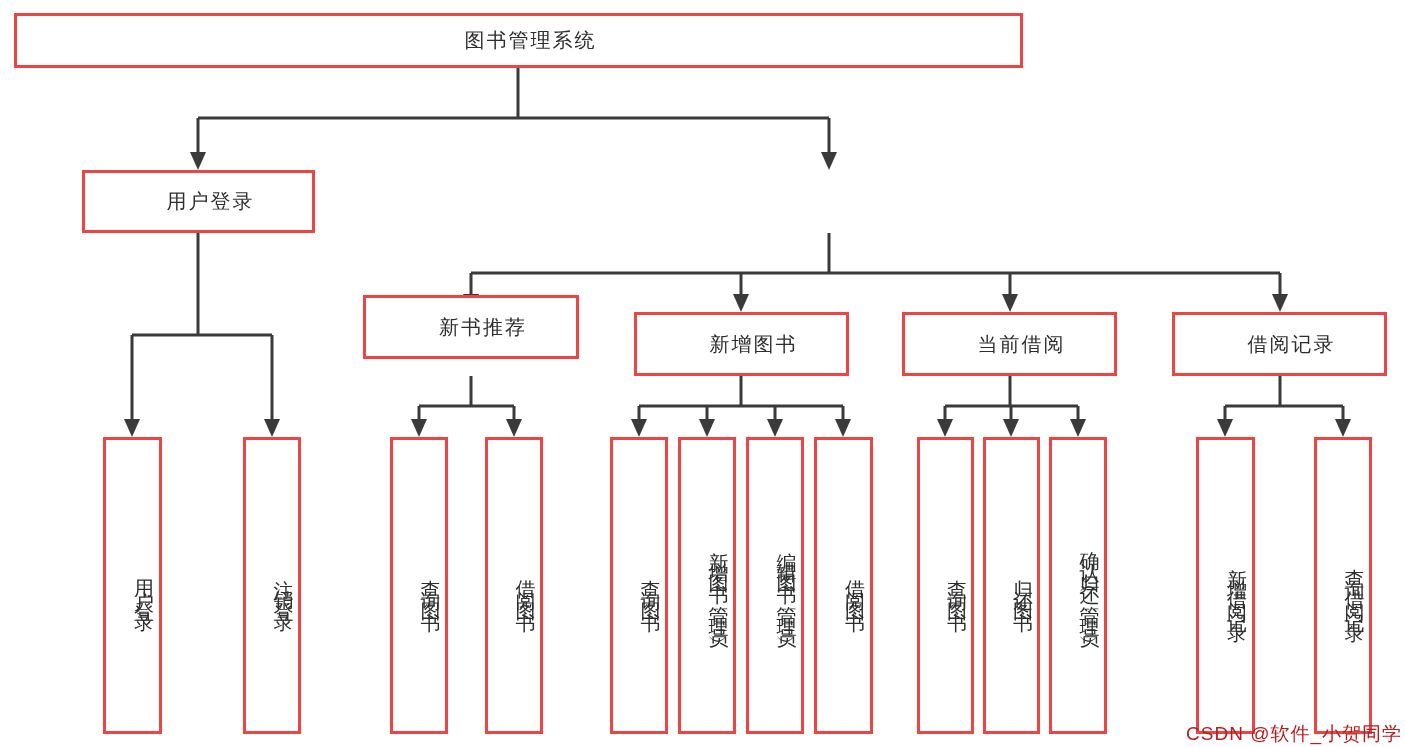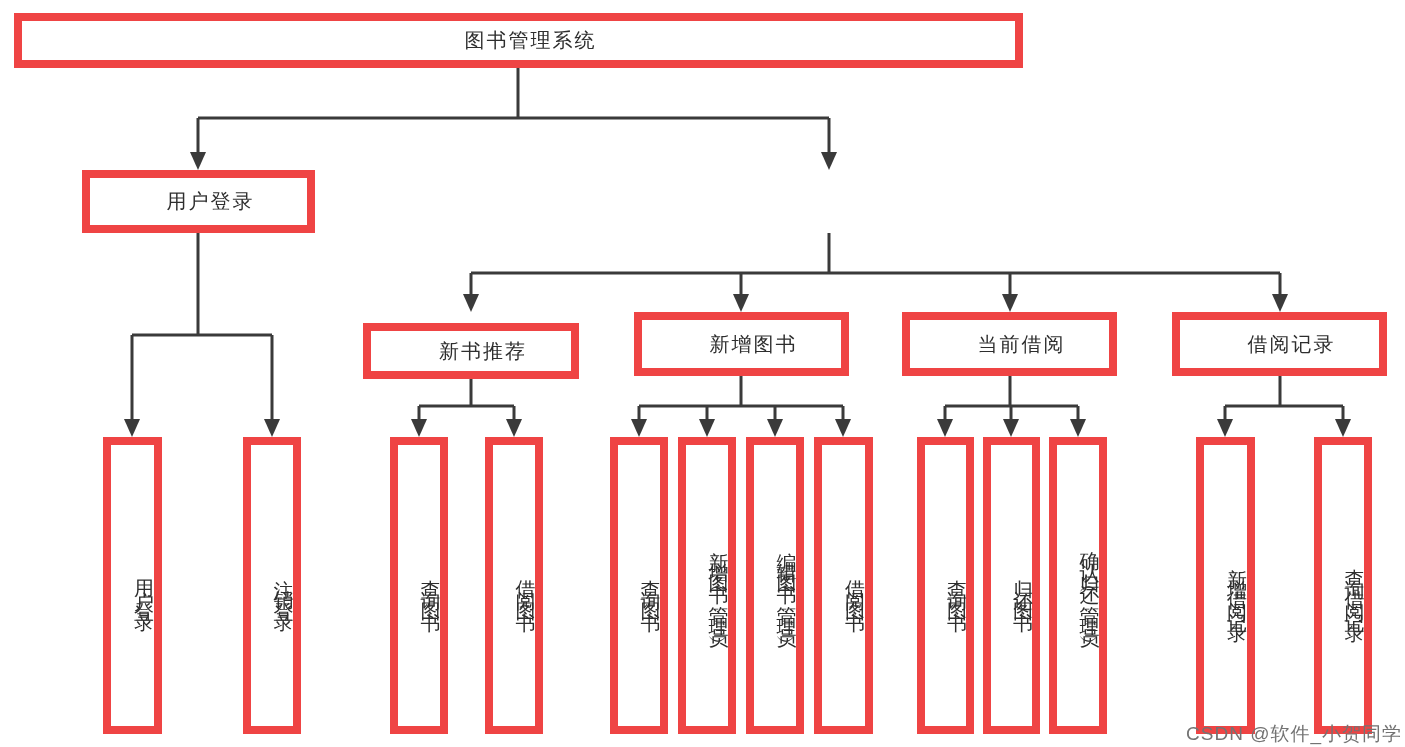--- a/index.html
+++ b/index.html
@@ -2,31 +2,31 @@
 <html><head>
 <meta charset="utf-8">
 <style>
   html,body{margin:0;padding:0;background:#ffffff;}
   .canvas{
     position:relative;width:1405px;height:747px;background:#ffffff;
     font-family:"Liberation Sans","DejaVu Sans",sans-serif;overflow:hidden;
   }
   svg.connectors{position:absolute;left:0;top:0;z-index:1;}
   .node{
-    position:absolute;box-sizing:border-box;border:8px solid #ef4444;background:#ffffff;
+    position:absolute;box-sizing:border-box;border:3px solid #ef4444;background:#ffffff;
     display:flex;align-items:center;justify-content:center;color:#2e2e2e;z-index:2;padding-left:24px;
   }
   .node.h .lbl{font-size:20px;letter-spacing:2px;white-space:nowrap;}
   .node.v .lbl{
     writing-mode:vertical-rl;text-orientation:mixed;
     font-size:20px;letter-spacing:11px;line-height:1;white-space:nowrap;
   }
   .watermark{
     position:absolute;top:721px;right:3px;z-index:5;
-    color:#737373;font-size:19px;letter-spacing:1px;white-space:nowrap;
+    color:#b91c1c;font-size:19px;letter-spacing:1px;white-space:nowrap;
   }
 </style>
 </head>
 <body>
 
 <div class="canvas">
 
   <svg class="connectors" width="1405" height="747" viewBox="0 0 1405 747">
 
     <path d="M518 68 V118 M198 118 H829 M198 118 V155 M829 118 V155
@@ -61,21 +61,21 @@
   </svg>
 
   <div class="node h" style="left:14px;top:13px;width:1009px;height:55px">
     <span class="lbl">图书管理系统</span>
   </div>
 
   <div class="node h" style="left:82px;top:170px;width:233px;height:63px">
     <span class="lbl">用户登录</span>
   </div>
 
-  <div class="node h" style="left:363px;top:323px;width:216px;height:56px">
+  <div class="node h" style="left:363px;top:295px;width:216px;height:64px">
     <span class="lbl">新书推荐</span>
   </div>
   <div class="node h" style="left:634px;top:312px;width:215px;height:64px">
     <span class="lbl">新增图书</span>
   </div>
   <div class="node h" style="left:902px;top:312px;width:215px;height:64px">
     <span class="lbl">当前借阅</span>
   </div>
   <div class="node h" style="left:1172px;top:312px;width:215px;height:64px">
     <span class="lbl">借阅记录</span>

